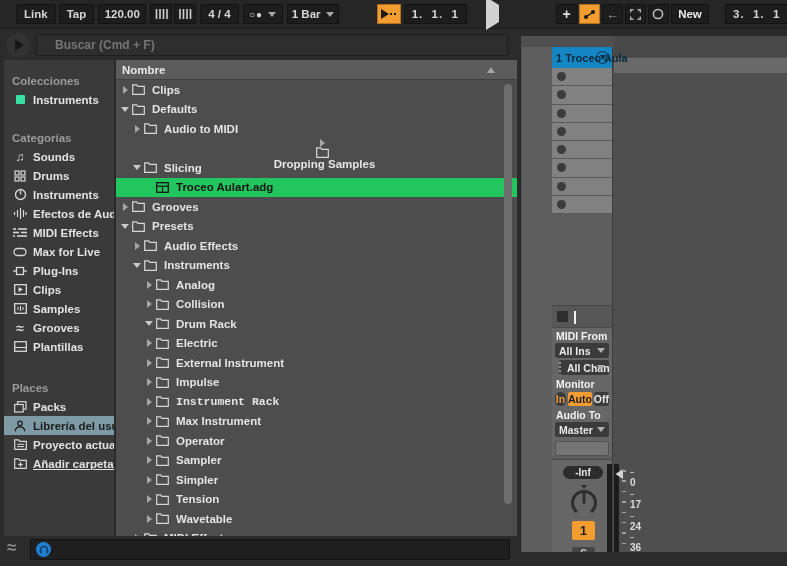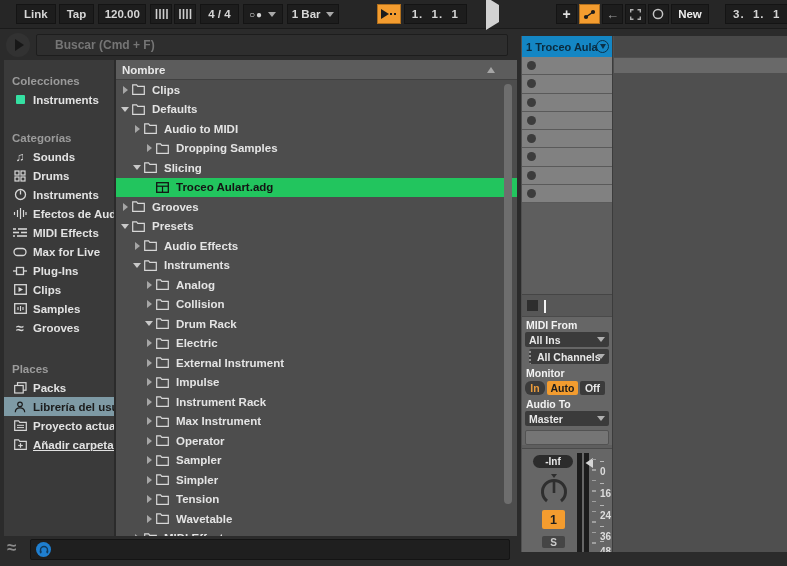--- a/index.html
+++ b/index.html
@@ -92,21 +92,21 @@
   .info-strip {
     position:absolute; left:30px; top:1px; width:480px; height:21px;
     background:#1f1f1f; border:1px solid #141414; border-radius:2px;
     display:flex; align-items:center; padding-left:5px;
   }
   .headphone-circle { width:15px; height:15px; border-radius:50%; background:#1f7fd0; display:flex; align-items:center; justify-content:center; }
   
   .session { position:absolute; left:521px; top:36px; width:266px; height:516px; background:#4f4f4f; }
   .right-band-header { position:absolute; left:93px; top:0; right:0; height:21px; background:#484848; }
   .right-band-light { position:absolute; left:93px; top:22px; right:0; height:15px; background:#696969; }
-  .track-col { position:absolute; left:1px; top:0; width:91px; height:516px; background:#5e5e5e; border-right:1px solid #3c3c3c; }
+  .track-col { position:absolute; left:1px; top:11px; width:91px; height:516px; background:#5e5e5e; border-right:1px solid #3c3c3c;padding-left:30px; }
   .track-header {
     height:21px; background:#1486c4; color:#0b2a3d; font-size:11px; font-weight:bold;
     display:flex; align-items:center; padding:0 2px 0 4px; white-space:nowrap; position:relative;
   }
   .hdr-circle {
     position:absolute; right:3px; top:3.5px; width:13px; height:13px; border-radius:50%;
     border:1.5px solid #0b3148; display:flex; align-items:center; justify-content:center;
   }
   .hdr-circle::after { content:""; border-top:5px solid #0b3148; border-left:3.5px solid transparent; border-right:3.5px solid transparent; margin-top:1px; }
   .clip-slot { height:18.25px; background:#818181; border-bottom:1px solid #5a5a5a; display:flex; align-items:center; }
@@ -342,20 +342,29 @@
             <line x1="9" y1="4" x2="9" y2="7"></line>
           </g>
         </svg>
       </span>
     <span class="sb-label">Samples</span>
   </div>
   <div class="sb-item">
     <span class="sb-ic" style="font-size:14px;">≈</span>
     <span class="sb-label">Grooves</span>
   </div>
+  <div class="sb-item">
+    <span class="sb-ic">
+        <svg width="13" height="11" viewBox="0 0 13 11">
+          <rect x="0.7" y="0.7" width="11.6" height="9.6" fill="none" stroke="currentColor" stroke-width="1.3"></rect>
+          <line x1="0.7" y1="6.5" x2="12.3" y2="6.5" stroke="currentColor" stroke-width="1.1"></line>
+        </svg>
+      </span>
+    <span class="sb-label">Plantillas</span>
+  </div>
   <div class="sb-gap-b"></div>
   <div class="sb-title">Places</div>
   <div class="sb-item">
     <span class="sb-ic">
         <svg width="13" height="12" viewBox="0 0 13 12">
           <rect x="3.5" y="0.7" width="8.5" height="7.5" fill="none" stroke="currentColor" stroke-width="1.2"></rect>
           <rect x="0.7" y="3.5" width="8.5" height="7.5" fill="#3a3a3a" stroke="currentColor" stroke-width="1.2"></rect>
         </svg>
       </span>
     <span class="sb-label">Packs</span>
@@ -417,21 +426,21 @@
   </div>
       <div class="tree-row" style="padding-left: 16px;">
     <span class="disc collapsed"></span>
     <span class="tree-icon">
           <svg width="13" height="11" viewBox="0 0 13 11">
             <path d="M0.7 10.3 V0.9 H4.6 L5.8 2.3 H12.3 V10.3 Z" fill="none" stroke="currentColor" stroke-width="1.2"></path>
           </svg>
         </span>
     <span class="tree-label">Audio to MIDI</span>
   </div>
-      <div class="tree-row" style="padding-left: 28px;">
+      <div class="tree-row" style="padding-left: 12px; flex-direction: column;">
     <span class="disc collapsed"></span>
     <span class="tree-icon">
           <svg width="13" height="11" viewBox="0 0 13 11">
             <path d="M0.7 10.3 V0.9 H4.6 L5.8 2.3 H12.3 V10.3 Z" fill="none" stroke="currentColor" stroke-width="1.2"></path>
           </svg>
         </span>
     <span class="tree-label">Dropping Samples</span>
   </div>
       <div class="tree-row" style="padding-left: 16px;">
     <span class="disc expanded"></span>
@@ -536,21 +545,21 @@
   </div>
       <div class="tree-row" style="padding-left: 28px;">
     <span class="disc collapsed"></span>
     <span class="tree-icon">
           <svg width="13" height="11" viewBox="0 0 13 11">
             <path d="M0.7 10.3 V0.9 H4.6 L5.8 2.3 H12.3 V10.3 Z" fill="none" stroke="currentColor" stroke-width="1.2"></path>
           </svg>
         </span>
     <span class="tree-label">Impulse</span>
   </div>
-      <div class="tree-row" style="padding-left: 28px;">
+      <div class="tree-row" style="padding-left: 28px; font-family: Liberation Mono, monospace;">
     <span class="disc collapsed"></span>
     <span class="tree-icon">
           <svg width="13" height="11" viewBox="0 0 13 11">
             <path d="M0.7 10.3 V0.9 H4.6 L5.8 2.3 H12.3 V10.3 Z" fill="none" stroke="currentColor" stroke-width="1.2"></path>
           </svg>
         </span>
     <span class="tree-label">Instrument Rack</span>
   </div>
       <div class="tree-row" style="padding-left: 28px;">
     <span class="disc collapsed"></span>
@@ -709,21 +718,21 @@
           <span class="bar"></span>
           <span class="bar"></span>
         </div>
       <div class="vol-handle">
         <svg width="10" height="12" viewBox="0 0 10 12">
             <path d="M9 1 L1.5 6 L9 11 Z" fill="#d6d6d6"></path>
           </svg>
       </div>
       <div class="meter-ticks"></div>
       <span class="mlabel" style="top:6px;">0</span>
-      <span class="mlabel" style="top:28px;">16</span>
+      <span class="mlabel" style="top:28px;">17</span>
       <span class="mlabel" style="top:50px;">24</span>
       <span class="mlabel" style="top:71px;">36</span>
       <span class="mlabel" style="top:86px;">48</span>
       <span class="mlabel" style="top:100px;">60</span>
     </div>
   </div>
 </div>
 <div class="bottom-strip"></div>
 
 </body></html>

